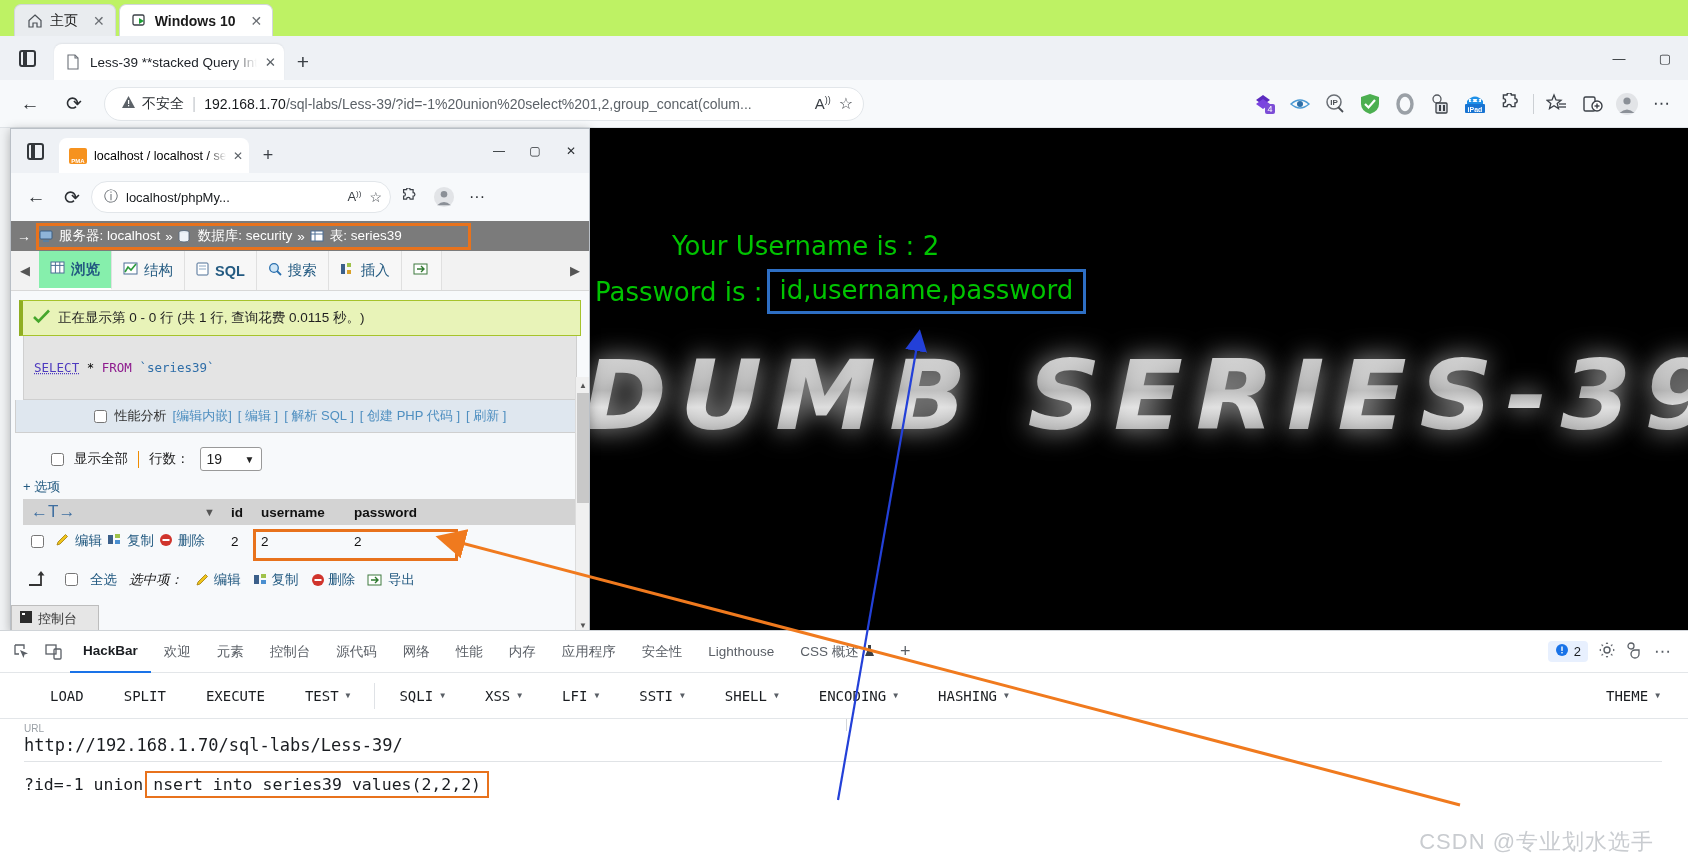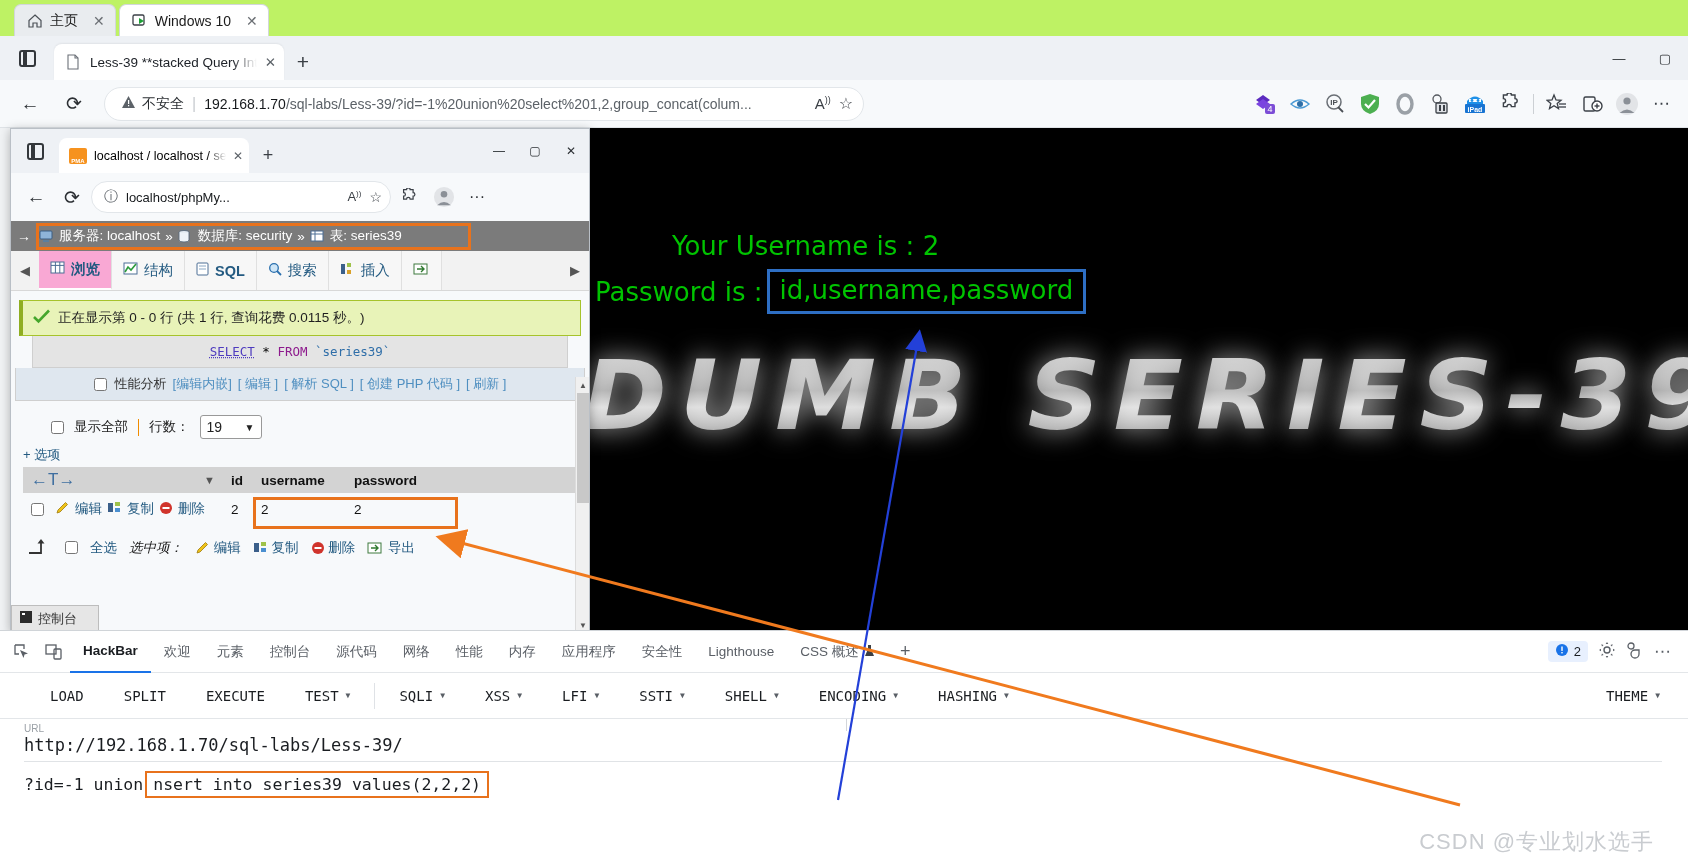--- a/index.html
+++ b/index.html
@@ -145,28 +145,28 @@
   }
   .pma-nav{
     height:40px; background:#f2f2f2; border-bottom:1px solid #d8d8d8;
     display:flex; align-items:stretch; font-size:14.5px;
   }
   .pma-nav .scroll{ width:28px; display:flex;align-items:center;justify-content:center;color:#555;font-size:13px;}
   .pma-nav .item{
     display:flex;align-items:center;gap:6px;padding:0 11px;border-right:1px solid #e0e0e0;
     color:#235a81; background:#f7f7f7;
   }
-  .pma-nav .item.active{ background:#f9a8d4; font-weight:bold; border-bottom:2px solid #fff;}
+  .pma-nav .item.active{ background:#86efac; font-weight:bold; border-bottom:2px solid #fff;}
   .pma-success{
     margin:9px 8px 0 8px; background:#e8f3b8; border:1px solid #a6c32b; border-left:4px solid #8fae22;
     padding:8px 10px; font-size:13.5px; color:#1f1f1f; display:flex; align-items:center; gap:8px;
   }
   .pma-sqlbox{
-    margin:0 21px; background:#e4e4e4; border:1px solid #cfcfcf; border-top:none;
-    padding:8px 10px; font-family:"DejaVu Sans Mono", monospace; font-size:12.5px;text-align:center;
+    margin:0 12px; background:#e4e4e4; border:1px solid #cfcfcf; border-top:none;
+    padding:24px 10px; font-family:"DejaVu Sans Mono", monospace; font-size:12.5px;
   }
   .kw{ color:#4e3bbf; text-decoration:underline dotted;}
   .kw2{ color:#8d1a8d;}
   .tb{ color:#2f6ea8;}
   .pma-actions{
     margin:0 4px; background:#dfe7ef; border:1px solid #cfcfcf; border-top:none;
     padding:7px 10px; font-size:13px; color:#333; display:flex; align-items:center; gap:6px;
     justify-content:center;
   }
   .pma-actions a{ color:#4f8fc0; text-decoration:none;}
@@ -263,21 +263,21 @@
       <span>主页</span>
       <span class="tab-x">✕</span>
     </div>
     <div class="vm-tab active">
       <span class="vm-ico">
         <svg width="16" height="16" viewBox="0 0 16 16">
             <rect x="1" y="2" width="11" height="10" rx="1.5" fill="none" stroke="#3b4047" stroke-width="1.3"></rect>
             <path d="M7 5 L12 8 L7 11 Z" fill="#1da136"></path>
           </svg>
       </span>
-      <span style="font-weight:normal">Windows 10</span>
+      <span style="font-weight:bold">Windows 10</span>
       <span class="tab-x">✕</span>
     </div>
   </div>
 
   <div class="edge-tabstrip">
     <div class="edge-sidebar-btn">
       <span class="sq-ico"></span>
     </div>
     <div class="edge-tab">
       <span class="vm-ico">

